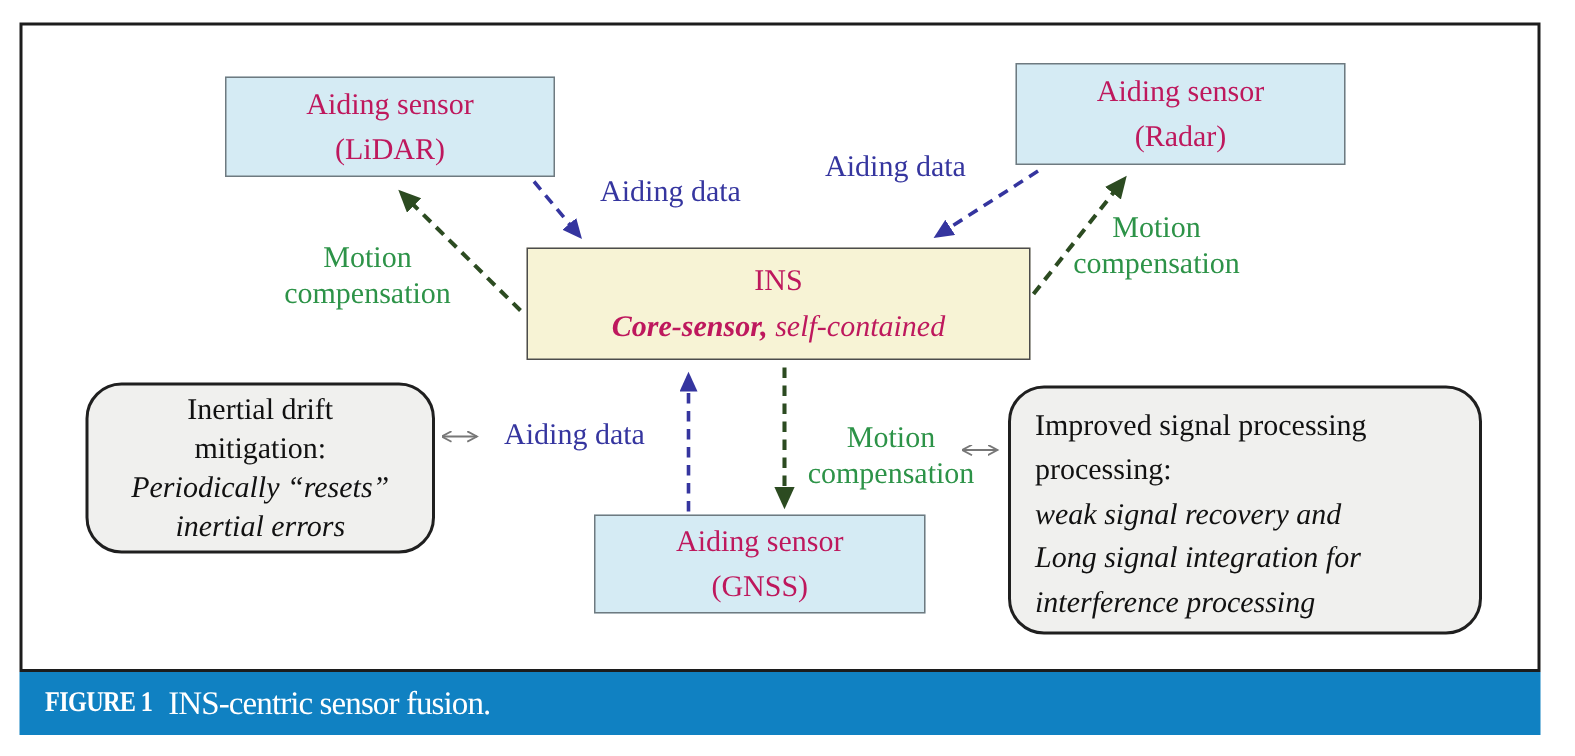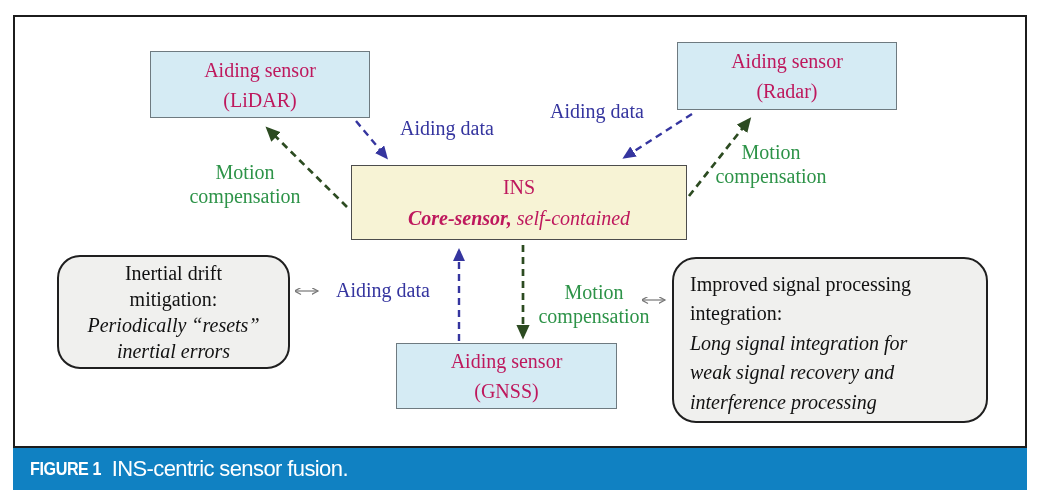--- a/index.html
+++ b/index.html
@@ -20,21 +20,21 @@
     background: #ffffff;
   }
   
   .caption-bar {
     position: absolute;
     left: 13px; top: 448px;
     width: 1014px; height: 42px;
     background: #1081c2;
     display: flex;
     align-items: center;
-    font-family: Liberation Sans, sans-serif;
+    font-family: Liberation Serif, serif;
     color: #ffffff;
   }
   .cap-label {
     font-weight: bold;
     font-size: 19px;
     letter-spacing: -0.5px;
     margin-left: 17px;
     transform: scaleX(0.85);
     transform-origin: left center;
     white-space: nowrap;
@@ -82,21 +82,20 @@
     border-radius: 24px;
     color: #111111;
     font-size: 20px;
   }
   .note-left {
     left: 57px; top: 255px; width: 233px; height: 114px;
     display: flex; flex-direction: column;
     align-items: center; justify-content: center;
     text-align: center;
     line-height: 1.3;
-    border-radius: 23px;
   }
   .note-right {
     left: 672px; top: 257px; width: 316px; height: 166px;
     padding: 15px 6px 8px 16px;
     display: flex; flex-direction: column;
     justify-content: center;
     text-align: left;
     line-height: 1.48;
   }
   .italic { font-style: italic; }
@@ -148,23 +147,23 @@
 
   <div class="note note-left">
     <div>Inertial drift</div>
     <div>mitigation:</div>
     <div class="italic">Periodically “resets”</div>
     <div class="italic">inertial errors</div>
   </div>
 
   <div class="note note-right">
     <div>Improved signal processing</div>
-    <div>integration:</div>
+    <div>processing:</div>
+    <div class="italic">weak signal recovery and</div>
     <div class="italic">Long signal integration for</div>
-    <div class="italic">weak signal recovery and</div>
     <div class="italic">interference processing</div>
   </div>
 
   <div class="edge-label lbl-blue" style="left:447px; top:116px;">Aiding data</div>
 
   <div class="edge-label lbl-green" style="left:245px; top:160px;">
     <div>Motion</div>
     <div>compensation</div>
   </div>
 

